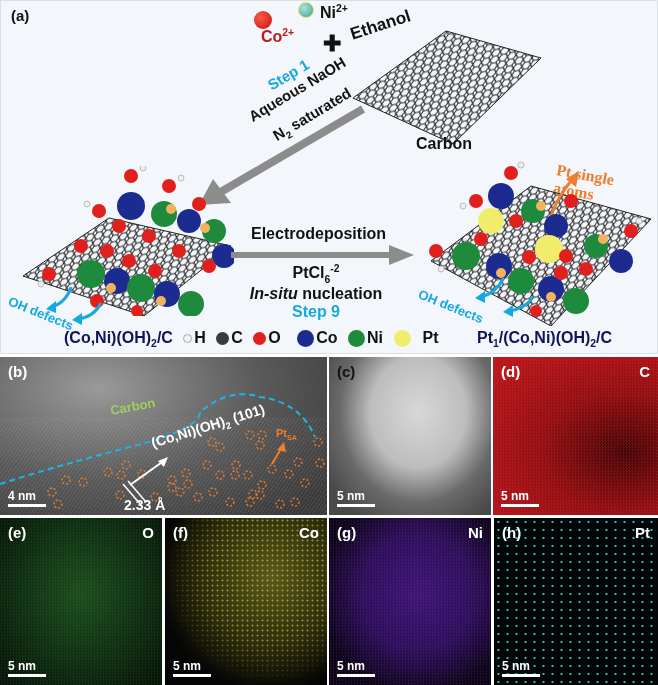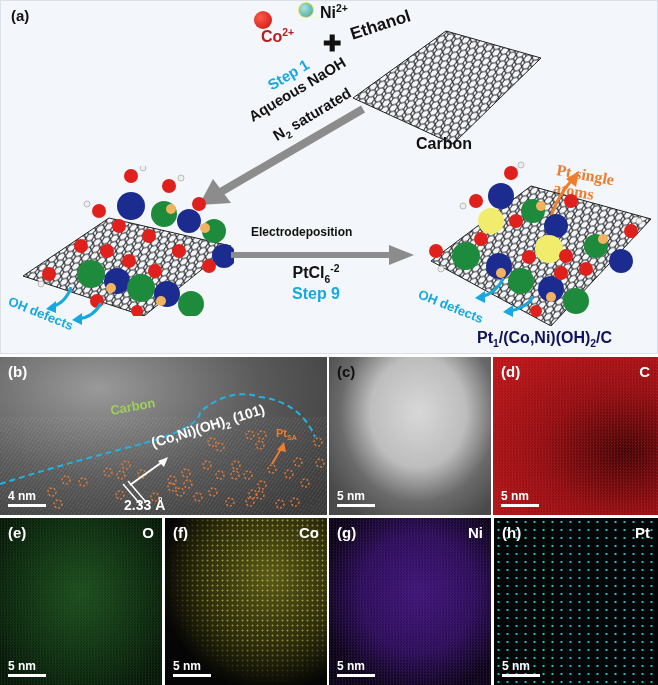--- a/index.html
+++ b/index.html
@@ -91,27 +91,28 @@
     </g>
   </svg>
   <svg class="abs" style="left:15px;top:282px" width="90" height="50">
     <path d="M55 4 Q50 20 35 24" stroke="#16a9e0" stroke-width="3" fill="none"></path>
       <polygon points="30,26 40,18 40,30" fill="#16a9e0"></polygon>
     <path d="M85 20 Q78 34 62 36" stroke="#16a9e0" stroke-width="3" fill="none"></path>
       <polygon points="56,37 66,30 66,42" fill="#16a9e0"></polygon>
   </svg>
   <span class="abs bold cyan" style="left:8px;top:292px;font-size:13px;transform:rotate(22deg);transform-origin:left">OH defects</span>
 
-  <span class="abs bold" style="left:250px;top:224px;font-size:12px;color:#111">Electrodeposition</span>
+  <span class="abs bold" style="left:250px;top:224px;font-size:16px;color:#111">Electrodeposition</span>
   <svg class="abs" style="left:230px;top:244px" width="185" height="20">
     <rect x="0" y="7" width="160" height="6" fill="#8c8c8c"></rect>
       <polygon points="158,0 183,10 158,20" fill="#8c8c8c"></polygon>
   </svg>
   <div class="abs" style="left:230px;top:262px;width:170px;text-align:center">
     <div class="bold" style="font-size:16px;color:#111"><span>PtCl</span><sub>6</sub><sup>-2</sup></div>
+    <div class="bold" style="font-size:16px;color:#111"><i>In-situ</i><span> nucleation</span></div>
     <div class="bold cyan" style="font-size:16px">Step 9</div>
   </div>
 
   <span class="abs bold orange" style="font-family:'Liberation Serif',serif;left:554px;top:160px;font-size:16px;transform:rotate(10deg);transform-origin:left">Pt single atoms</span>
   <svg class="abs" style="left:420px;top:160px" width="230" height="165" viewBox="0 0 230 165">
     <polygon points="10,100 110,25 230,58 130,165" fill="url(#hex)" stroke="#222" stroke-width="1"></polygon>
     <path d="M128 80 Q125 50 150 20" stroke="#ef7d2e" stroke-width="3" fill="none"></path>
       <polygon points="145,18 158,10 155,26" fill="#ef7d2e"></polygon>
     <circle cx="80" cy="35" r="13" fill="#1c2b8f"></circle>
       <circle cx="70" cy="60" r="13" fill="#f2ec6c"></circle>
@@ -147,20 +148,29 @@
       <circle cx="20" cy="108" r="3" fill="#eee" stroke="#bbb"></circle>
   </svg>
   <svg class="abs" style="left:440px;top:270px" width="100" height="50">
     <path d="M62 8 Q55 22 40 26" stroke="#16a9e0" stroke-width="3" fill="none"></path>
       <polygon points="34,27 44,20 44,32" fill="#16a9e0"></polygon>
     <path d="M92 26 Q84 38 68 40" stroke="#16a9e0" stroke-width="3" fill="none"></path>
       <polygon points="62,41 72,34 72,46" fill="#16a9e0"></polygon>
   </svg>
   <span class="abs bold cyan" style="left:418px;top:285px;font-size:13px;transform:rotate(22deg);transform-origin:left">OH defects</span>
 
+  <div class="abs bold" style="left:63px;top:328px;font-size:16px;color:#10125a;white-space:nowrap">
+    <span><span>(Co,Ni)(OH)</span><sub>2</sub><span>/C</span></span>
+    <span class="legend-dot" style="width:9px;height:9px;background:#f2f2f2;border:1px solid #aaa"></span><span style="color:#111">H</span>
+    <span class="legend-dot" style="width:13px;height:13px;background:#3a3a3a"></span><span style="color:#111">C</span>
+    <span class="legend-dot" style="width:13px;height:13px;background:#e0201c"></span><span style="color:#111">O</span>
+    <span class="legend-dot" style="width:17px;height:17px;background:#1c2b8f;margin-left:12px"></span><span style="color:#111">Co</span>
+    <span class="legend-dot" style="width:17px;height:17px;background:#1e8a3c"></span><span style="color:#111">Ni</span>
+    <span class="legend-dot" style="width:17px;height:17px;background:#f2ec6c"></span><span style="color:#111;margin-left:10px">Pt</span>
+  </div>
   <span class="abs bold" style="left:476px;top:328px;font-size:16px;color:#10125a;white-space:nowrap"><span>Pt</span><sub>1</sub><span>/(Co,Ni)(OH)</span><sub>2</sub><span>/C</span></span>
 </div>
 
 <div class="img-panel" style="left:0;top:357px;width:327px;height:158px;background:radial-gradient(ellipse at 30% 20%,#9a9a9a,#5a5a5a 50%,#3a3a3a 90%)">
   <div class="abs" style="left:0;top:60px;width:327px;height:98px;background:repeating-linear-gradient(-55deg,rgba(255,255,255,0.08) 0 1px,transparent 1px 3px)"></div>
   <svg class="abs" style="left:0;top:0" width="327" height="158">
     <path d="M0 127 Q60 108 130 90 T200 55 Q230 30 260 40 Q300 45 315 80" stroke="#1eb4e6" stroke-width="2" stroke-dasharray="6 4" fill="none"></path>
     <g fill="none" stroke="#ef7d2e" stroke-width="1.3" stroke-dasharray="2 2">
       <circle cx="52" cy="135" r="4"></circle>
         <circle cx="66" cy="123" r="4"></circle>

